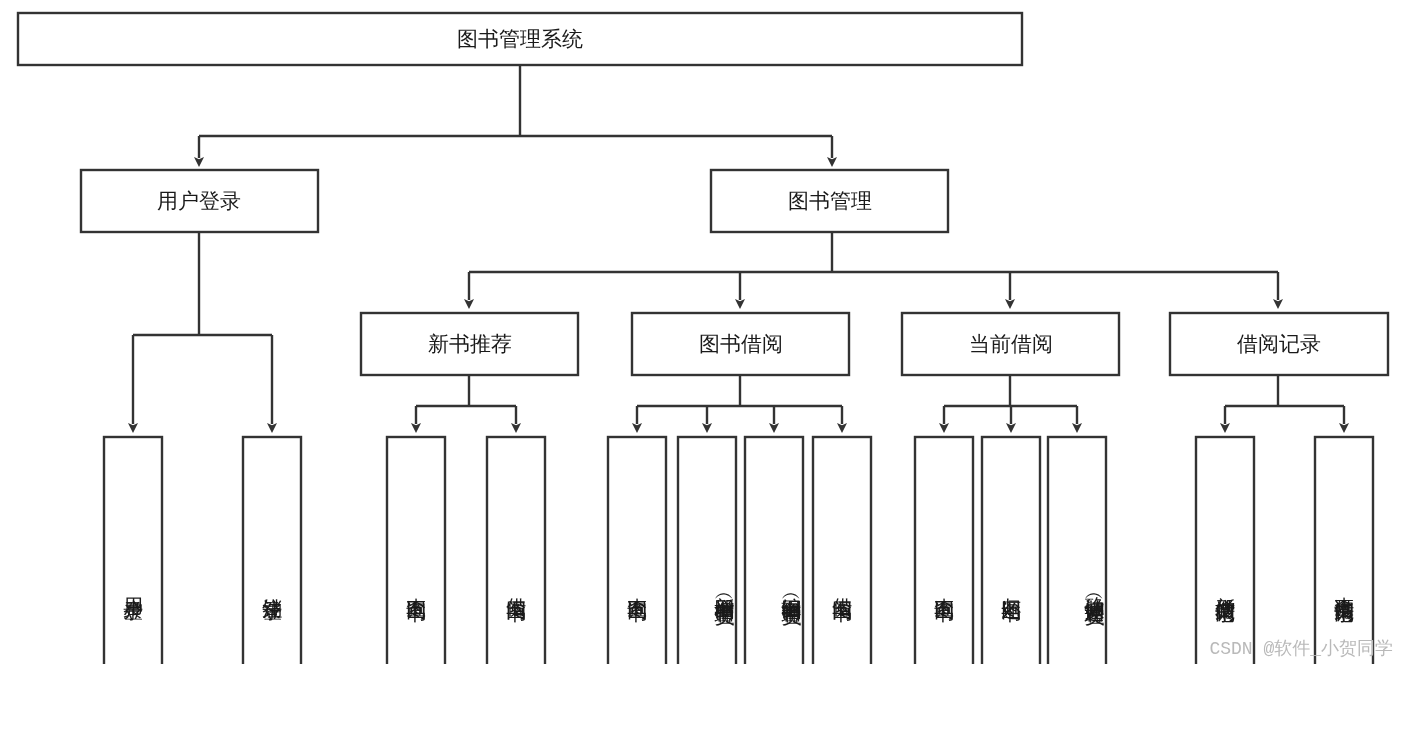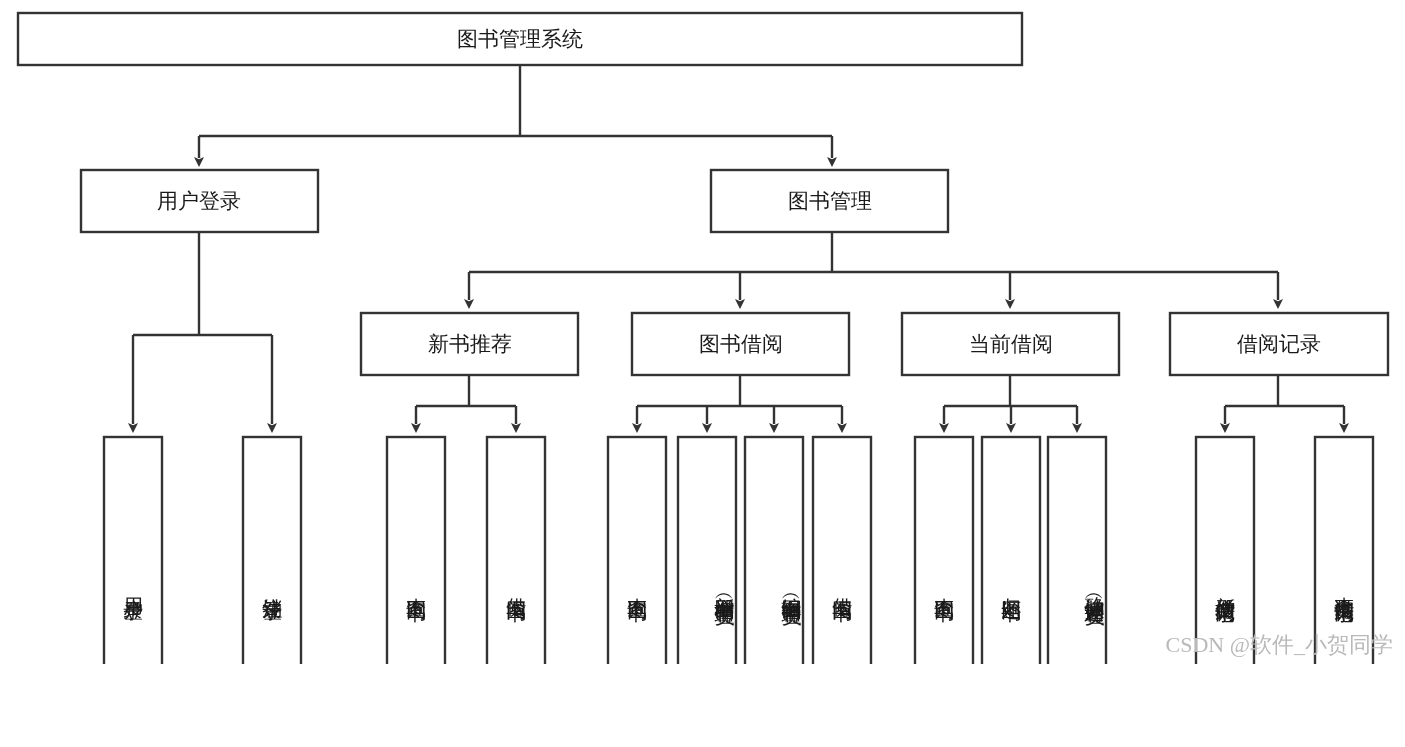--- a/index.html
+++ b/index.html
@@ -65,22 +65,22 @@
     pointer-events: none;
     user-select: none;
   }
   .leaf-label.centered {
     align-items: center;
   }
   .watermark {
     position: absolute;
     right: 12px;
     bottom: 4px;
-    font-family: Liberation Serif, serif;
-    font-size: 22px;
+    font-family: Liberation Mono, monospace;
+    font-size: 18px;
     color: #b9b9b9;
     white-space: nowrap;
     user-select: none;
   }
 </style>
 </head>
 <body>
 
 <div id="diagram-root">
 

